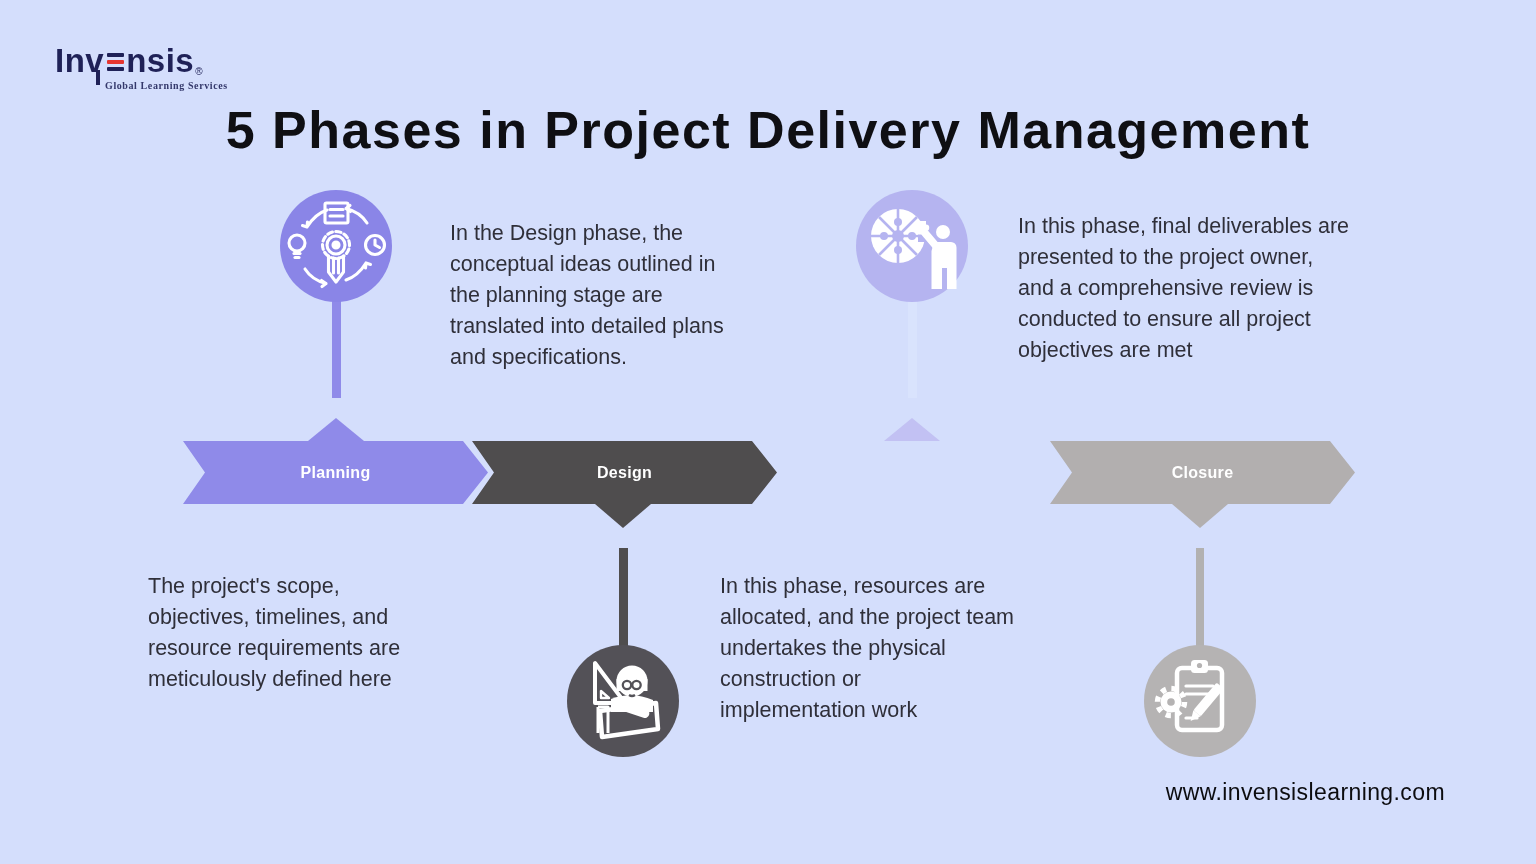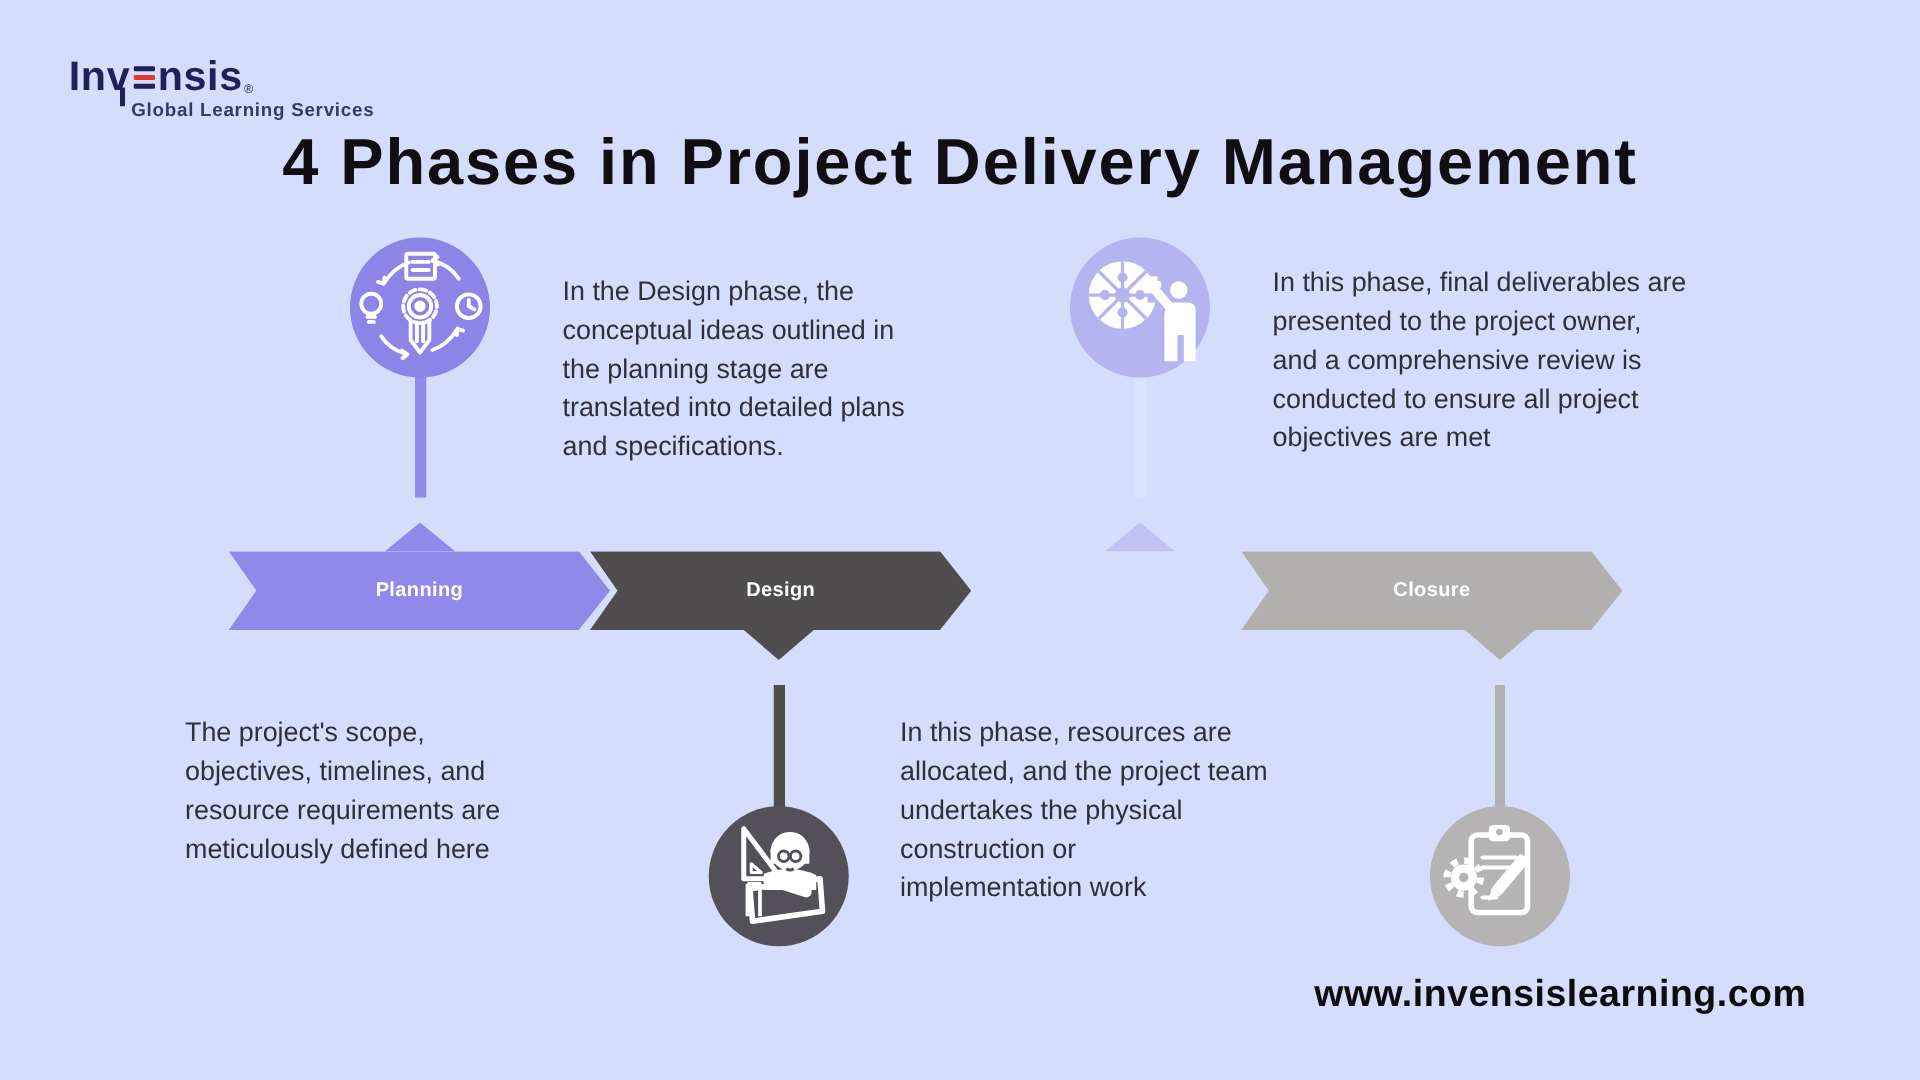--- a/index.html
+++ b/index.html
@@ -11,38 +11,38 @@
   .logo{position:absolute;left:55px;top:44px;}
   .logo-word{font-size:33px;font-weight:800;color:var(--logo-navy,#1f2157);
              letter-spacing:.5px;line-height:1;display:flex;align-items:center;}
   .logo-e{display:inline-flex;flex-direction:column;justify-content:flex-end;gap:3px;
           width:17px;height:21px;margin:0 2.5px;}
   .logo-e i{display:block;height:4px;background:var(--logo-navy,#1f2157);border-radius:1px;}
   .logo-e i.red{background:var(--logo-red,#e53530);}
   .logo-reg{font-size:10px;font-weight:400;align-self:flex-end;margin-left:1px;}
   .logo-descender{position:absolute;left:41px;top:26px;width:3.5px;height:15px;
                   background:var(--logo-navy,#1f2157);}
-  .logo-tagline{margin:3px 0 0 50px;font-size:15px;font-weight:600;letter-spacing:.6px;
-                color:#34386b;}
+  .logo-tagline{margin:3px 0 0 50px;font-size:10px;font-weight:600;letter-spacing:.6px;
+                color:#34386b;font-family:Liberation Serif, serif;}
 
   
   .title{position:absolute;left:0;top:100px;width:100%;margin:0;text-align:center;
          font-size:52px;font-weight:800;letter-spacing:1.5px;color:var(--title-color,#0f0f13);}
-  .footer{position:absolute;right:91px;top:779px;font-size:30px;font-weight:700;
+  .footer{position:absolute;right:91px;top:779px;font-size:23px;font-weight:400;
           letter-spacing:.4px;color:#0c0c0f;}
 
   
   .arrow{position:absolute;top:441px;width:305px;height:63px;display:flex;
          align-items:center;justify-content:center;
          clip-path:polygon(0 0,calc(100% - 25px) 0,100% 50%,calc(100% - 25px) 100%,0 100%,22px 50%);}
   .arrow .lbl{color:var(--label-color,#fff);font-size:16px;font-weight:700;letter-spacing:.3px;}
   .arrow.planning{left:183px;background:var(--planning-color,#8f8ae9);}
   .arrow.design{left:472px;background:var(--design-color,#4f4d4e);}
   .arrow.implementation{left:761px;background:var(--implementation-color,#c2c1f3);}
-  .arrow.closure{left:993px;background:var(--closure-color,#b2afaf);}
+  .arrow.closure{left:1050px;background:var(--closure-color,#b2afaf);}
 
   .tri{position:absolute;width:0;height:0;border-left:28px solid transparent;
        border-right:28px solid transparent;}
   .tri.up{border-bottom:23px solid;top:418px;}
   .tri.down{border-top:24px solid;top:504px;}
   .tri.planning{left:308px;border-bottom-color:var(--planning-color,#8f8ae9);}
   .tri.implementation{left:884px;border-bottom-color:var(--implementation-color,#c2c1f3);}
   .tri.design{left:595px;border-top-color:var(--design-color,#4f4d4e);}
   .tri.closure{left:1172px;border-top-color:var(--closure-color,#b2afaf);}
 
@@ -80,21 +80,21 @@
           <i class="red"></i>
           <i></i>
         </span>
         <span>nsis</span>
         <span class="logo-reg">®</span>
     </div>
     <div class="logo-descender"></div>
     <div class="logo-tagline">Global Learning Services</div>
   </div>
 
-  <h1 class="title">4 Phases in Project Delivery Management</h1>
+  <h1 class="title">5 Phases in Project Delivery Management</h1>
 
   <div class="stem planning"></div>
   <div class="stem implementation"></div>
   <div class="stem design"></div>
   <div class="stem closure"></div>
 
   <div class="circle planning">
     <svg viewBox="0 0 112 112">
       <g stroke="#fff" stroke-width="3.1" fill="none" stroke-linecap="round" stroke-linejoin="round">
         <rect x="45" y="13" width="23" height="20" rx="1.5"></rect>

